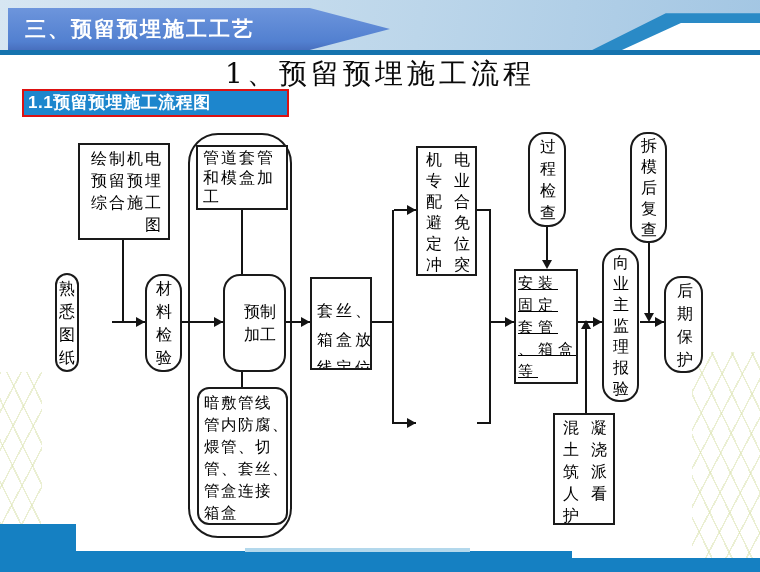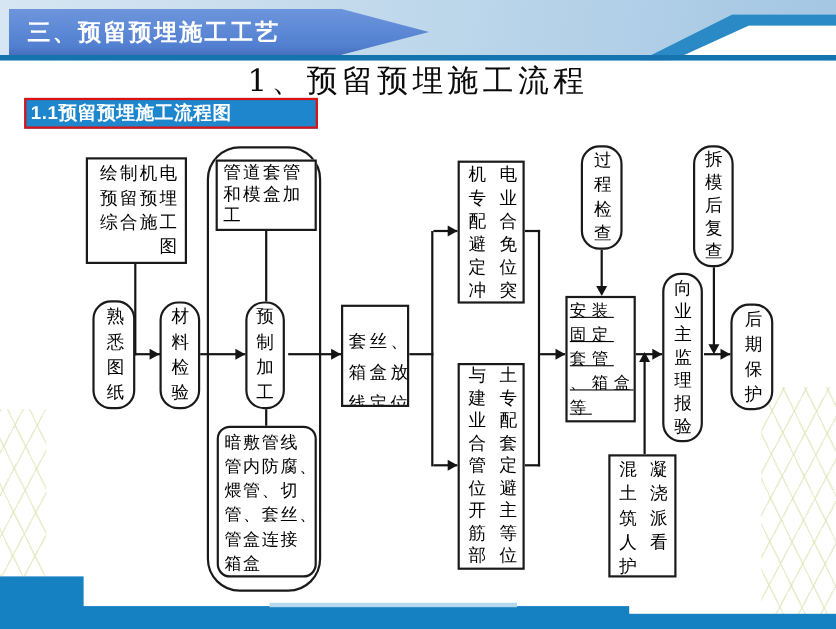--- a/index.html
+++ b/index.html
@@ -54,24 +54,24 @@
       border-left:5px solid transparent;border-right:5px solid transparent;}
 
   .box{position:absolute;background:#ffffff;border:2px solid #1a1a1a;box-sizing:border-box;
        color:#000;font-size:16px;overflow:hidden;}
   .v{display:flex;align-items:center;justify-content:center;text-align:right;
      word-break:break-all;padding:0 8px;border-radius:17px;}
   .h{white-space:pre;letter-spacing:2px;padding:3px 5px;}
   .p2{white-space:pre;letter-spacing:12px;padding:1px 0 0 8px;}
 
   .bA{left:78px;top:143px;width:92px;height:97px;line-height:22px;text-align:right;}
-  .bB{left:84px;top:273px;width:39px;height:99px;line-height:23px;}
+  .bB{left:55px;top:273px;width:24px;height:99px;line-height:23px;}
   .bC{left:145px;top:274px;width:37px;height:98px;line-height:23px;}
   .bD{left:196px;top:145px;width:92px;height:65px;line-height:19.5px;padding-top:1px;}
-  .bE{left:223px;top:274px;width:36px;height:98px;line-height:23px;}
+  .bE{left:223px;top:274px;width:63px;height:98px;line-height:23px;}
   .bF{left:197px;top:387px;width:91px;height:138px;line-height:22px;font-size:15.5px;letter-spacing:1.5px;border-radius:12px;}
   .bG{left:310px;top:277px;width:62px;height:93px;line-height:28.5px;letter-spacing:3px;padding-top:18px;}
   .bH{left:416px;top:146px;width:61px;height:130px;line-height:21px;}
   .bI{left:416px;top:330px;width:61px;height:188px;line-height:20.5px;padding-top:0;}
   .bJ{left:528px;top:132px;width:38px;height:95px;line-height:22px;}
   .bK{left:514px;top:269px;width:64px;height:115px;line-height:22px;font-size:15px;
       letter-spacing:5px;padding-left:2px;text-decoration:underline;}
   .bL{left:602px;top:248px;width:37px;height:154px;line-height:21px;}
   .bM{left:630px;top:132px;width:37px;height:111px;line-height:21px;}
   .bN{left:664px;top:276px;width:39px;height:97px;line-height:23px;}
@@ -152,29 +152,20 @@
 箱盒</div>
   <div class="box h bG">套丝、
 箱盒放
 线定位</div>
   <div class="box p2 bH">机电
 专业
 配合
 避免
 定位
 冲突</div>
-  <div class="box p2 bI">与土
-建专
-业配
-合套
-管定
-位避
-开主
-筋等
-部位</div>
   <div class="box v bJ">过程检查</div>
   <div class="box p2 bK">安装
 固定
 套管
 、箱盒
 等</div>
   <div class="box v bL">向业主监理报验</div>
   <div class="box v bM">拆模后复查</div>
   <div class="box v bN">后期保护</div>
   <div class="box p2 bO">混凝

